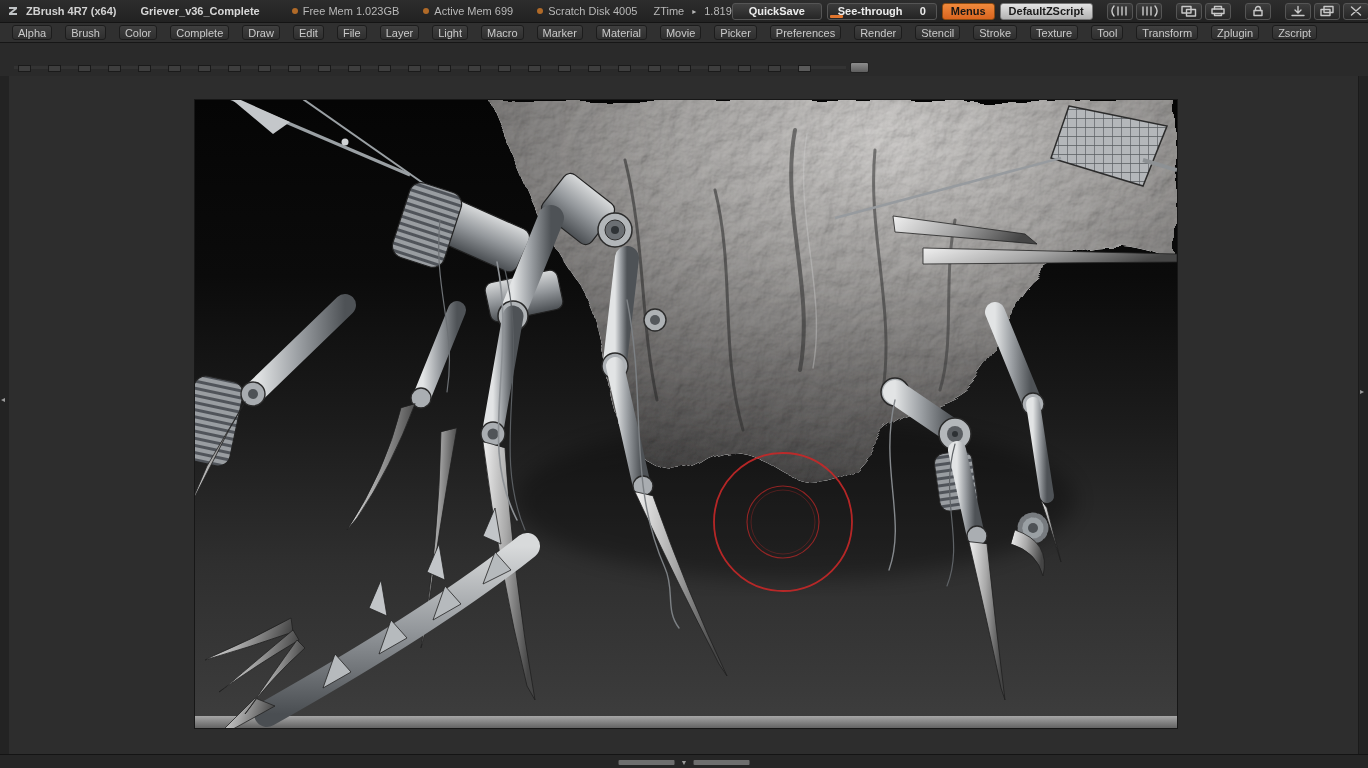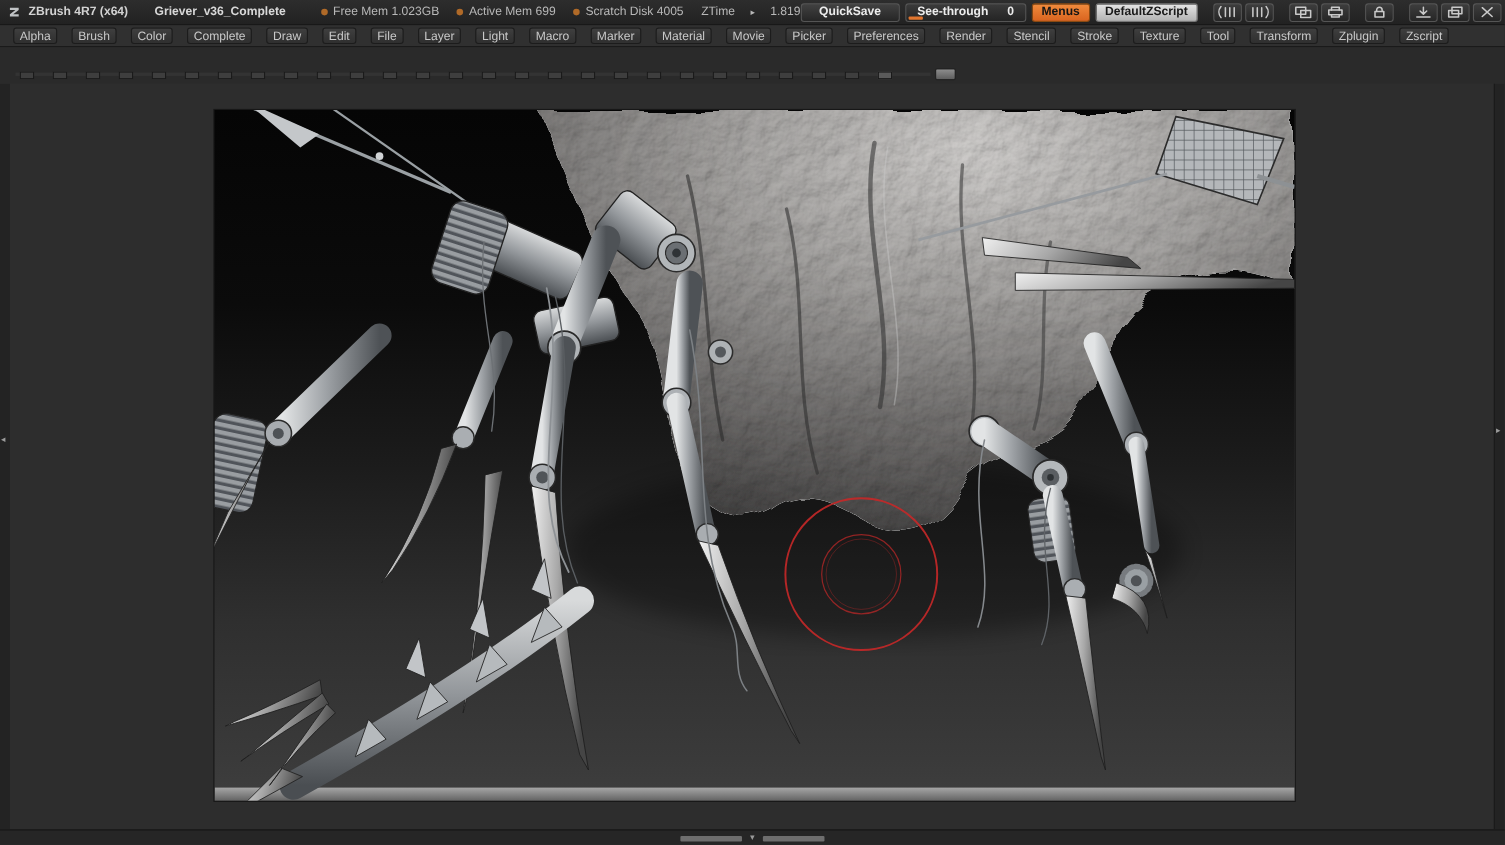--- a/index.html
+++ b/index.html
@@ -15,24 +15,24 @@
   .titlebar{
     height:23px;box-sizing:border-box;
     background:linear-gradient(#2d2d2d,#222);
     border-bottom:1px solid #141414;
     display:flex;align-items:center;
     padding:0 5px 0 6px;font-size:11px;color:#c4c4c4;
   }
   .logo{display:flex;align-items:center;margin-right:6px;}
   .app-title{font-weight:bold;color:#d2d2d2;white-space:nowrap;}
   .doc-name{font-weight:bold;color:#d8d8d8;margin-left:24px;white-space:nowrap;}
-  .stats{display:flex;gap:16px;margin-left:32px;color:#b8b8b8;}
+  .stats{display:flex;gap:24px;margin-left:32px;color:#b8b8b8;}
   .stat{display:flex;align-items:center;gap:5px;white-space:nowrap;}
   .dot{width:6px;height:6px;border-radius:50%;background:#b06a28;display:inline-block;}
-  .ztime{margin-left:16px;display:flex;align-items:center;gap:14px;color:#b8b8b8;white-space:nowrap;}
+  .ztime{margin-left:16px;display:flex;align-items:center;gap:8px;color:#b8b8b8;white-space:nowrap;}
   .zt-arrow{font-size:8px;}
   .tb-right{margin-left:auto;display:flex;align-items:center;gap:5px;}
   .btn{
     font-family:"Liberation Sans",sans-serif;font-weight:bold;font-size:11px;
     border-radius:3px;border:1px solid #555;height:17px;line-height:13px;
     box-sizing:border-box;padding:1px 8px;cursor:pointer;white-space:nowrap;
   }
   .btn.dark{background:linear-gradient(#414141,#262626);color:#ececec;min-width:90px;}
   .seethrough{
     position:relative;height:17px;box-sizing:border-box;

